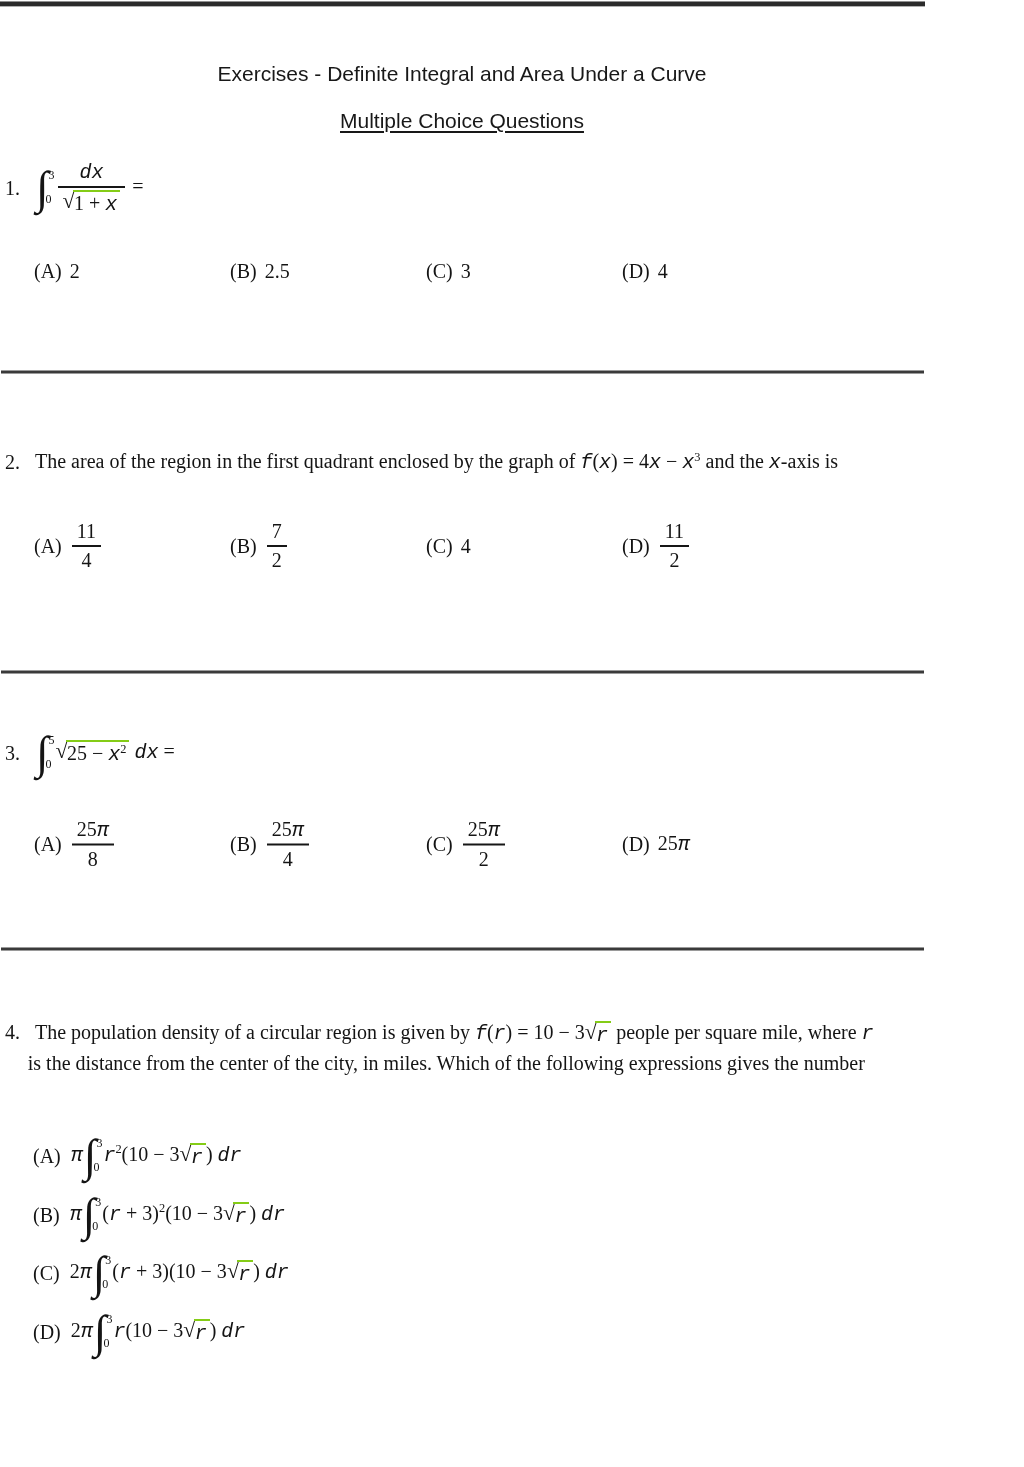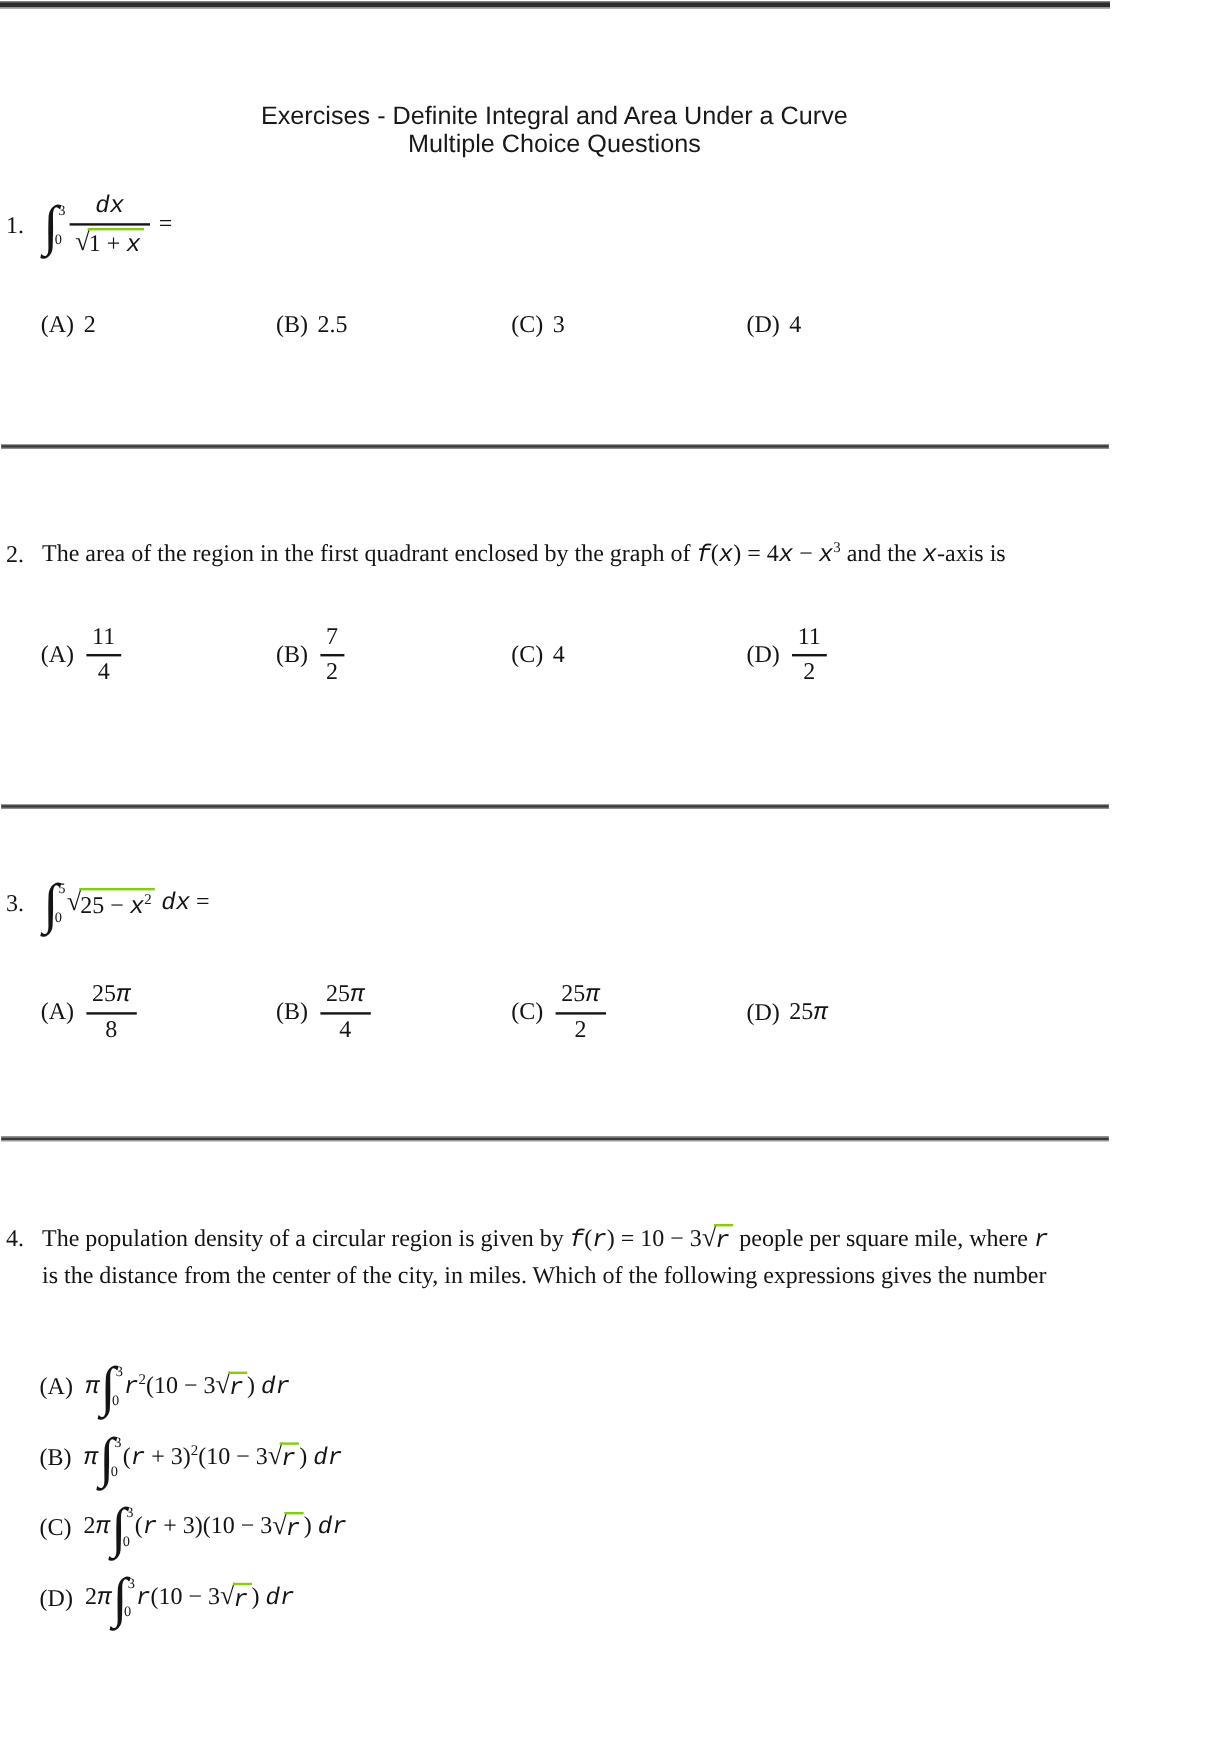--- a/index.html
+++ b/index.html
@@ -20,32 +20,32 @@
     background:#3a3a3a; border-top:1px solid #9a9a9a; border-bottom:1px solid #9a9a9a;
     box-sizing:border-box;
   }
 
   
   .title, .subtitle {
     position:absolute; left:0; width:924px; text-align:center;
     font-family:"Liberation Sans","DejaVu Sans",sans-serif;
     font-size:21px; line-height:24px; color:#181818;
   }
-  .title { top:62px;margin-top:23px; }
-  .subtitle { top:109px; text-underline-offset:3px; }
+  .title { top:62px; }
+  .subtitle { top:109px; text-decoration:underline; text-underline-offset:3px; }
 
   
   .q {
     position:absolute; left:5px; font-size:20px; display:flex; align-items:center;
     white-space:nowrap;
   }
   .qnum { width:30px; flex:none; }
   .q4block { position:absolute; left:5px; font-size:20px; }
   .q4line { line-height:31px; white-space:nowrap; }
-  .q4line.cont { margin-left:30px; }
+  .q4line.cont { margin-left:14px;text-align:center; }
   .q4line1wrap { display:flex; align-items:baseline; }
 
   
   .optrow { position:absolute; left:0; width:924px; }
   .opt { position:absolute; top:50%; transform:translateY(-50%);
          display:flex; align-items:center; gap:8px; font-size:20px; white-space:nowrap; }
   .col-a { left:34px; } .col-b { left:230px; } .col-c { left:426px; } .col-d { left:622px; }
   .q4opt { position:absolute; left:33px; height:50px; display:flex; align-items:center;
            gap:10px; font-size:20px; white-space:nowrap; }
 

